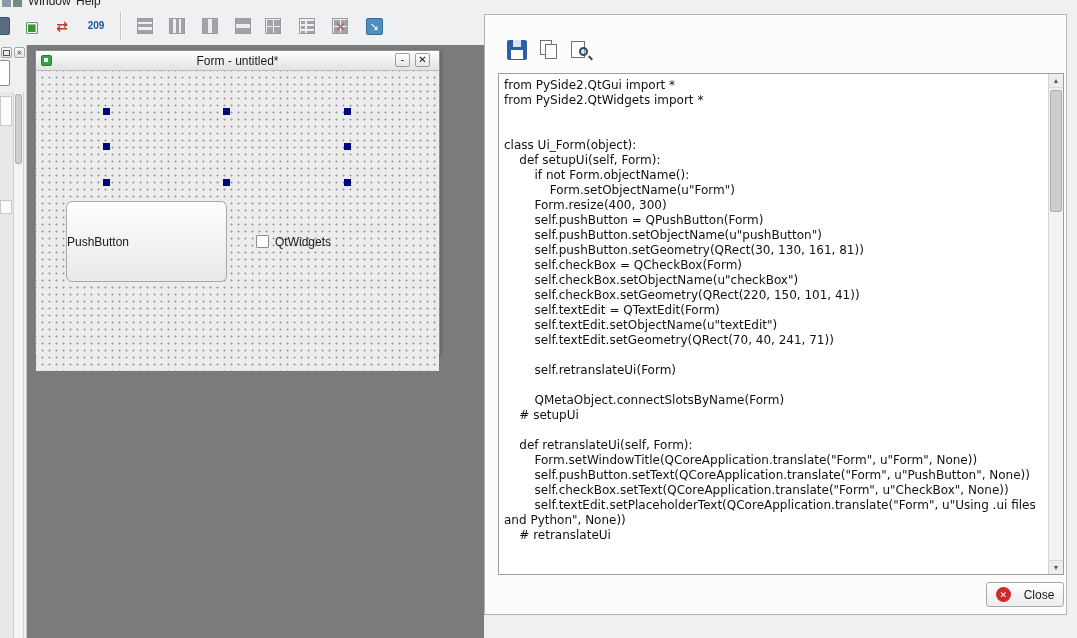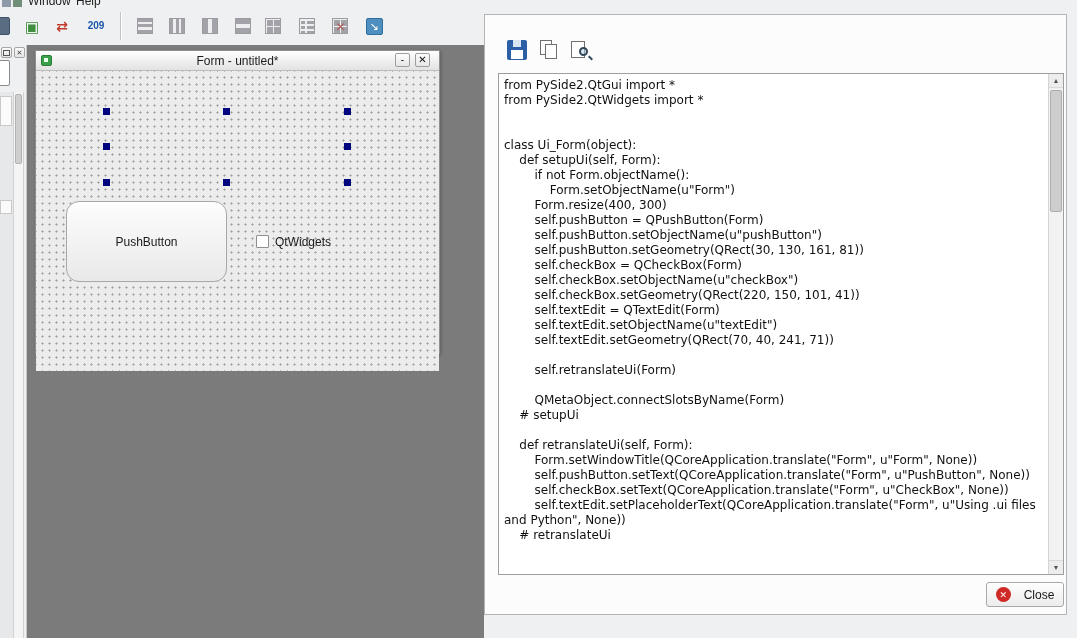--- a/index.html
+++ b/index.html
@@ -60,21 +60,21 @@
   .fw-min { right:29px; }
   .fw-close { right:9px; font-weight:bold; }
   .fw-min::before { content:"-"; }
   .fw-close::before { content:"✕"; }
   .fw-body { position:relative; height:300px; background-color:#ececec;
              background-image:radial-gradient(circle,#a0a0a0 0.9px,rgba(0,0,0,0) 1.2px);
              background-size:7px 7px; background-position:3px 3px; overflow:hidden; }
   .textedit { position:absolute; left:70px; top:40px; width:241px; height:71px; background:#ffffff; border:1px solid #a9a9a9; }
   .placeholder { position:absolute; left:5px; top:3px; color:#9b9b9b; font-size:12px; }
   .handle { position:absolute; width:7px; height:7px; background:var(--selection-handle,#00057f); }
-  .pushbtn { position:absolute; left:30px; top:130px; width:161px; height:81px; background:linear-gradient(#fdfdfd,#e9e9e9); border:1px solid #a8a8a8; border-radius:13px; display:flex; align-items:center; justify-content:center; font-size:12px; }
+  .pushbtn { position:absolute; left:30px; top:130px; width:161px; height:81px; background:linear-gradient(#fdfdfd,#e9e9e9); border:1px solid #a8a8a8; border-radius:6px; display:flex; align-items:center; justify-content:flex-start; font-size:12px; }
   .checkbox-row { position:absolute; left:220px; top:150px; width:101px; height:41px; display:flex; align-items:center; }
   .cb-box { width:13px; height:13px; background:#ffffff; border:1px solid #8f8f8f; border-radius:1px; }
   .cb-label { margin-left:6px; font-size:12px; }
 
   
   .resource-root { position:absolute; left:716px; top:619px; width:255px; height:19px; background:#ffffff; border:1px solid #9b9b9b; font-size:12px; line-height:17px; padding-left:28px; }
 
   
   .dialog { position:absolute; left:484px; top:14px; width:583px; height:601px; background:#fcfcfc; border:1px solid #b4b4b4; }
   .dlg-ico { position:absolute; top:23px; width:24px; height:24px; display:block; }

